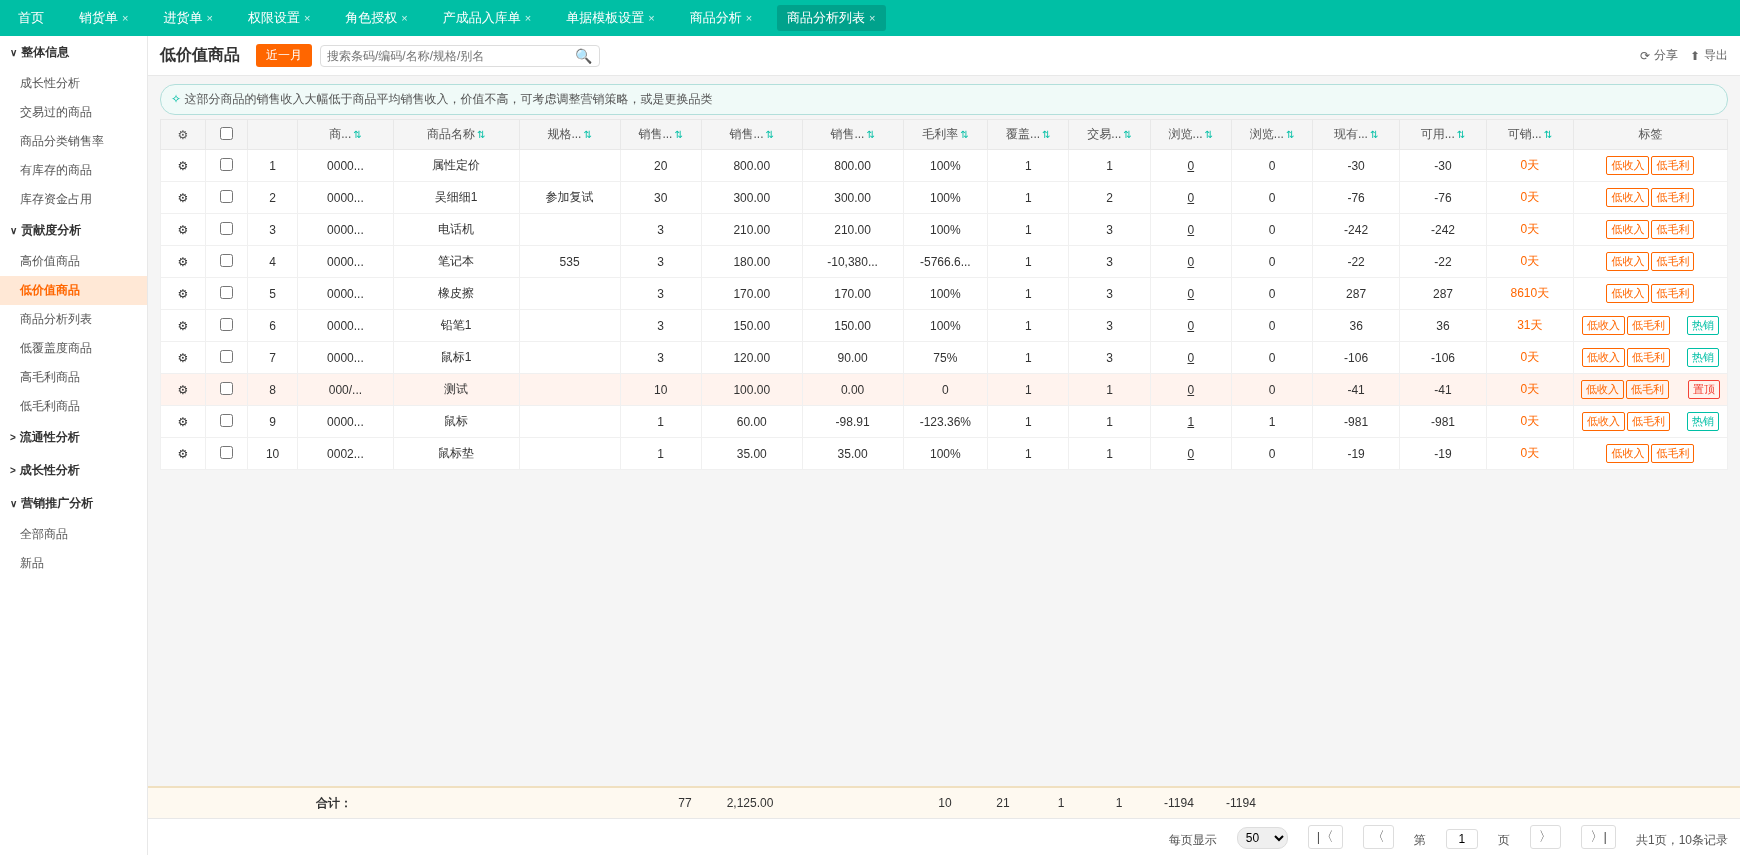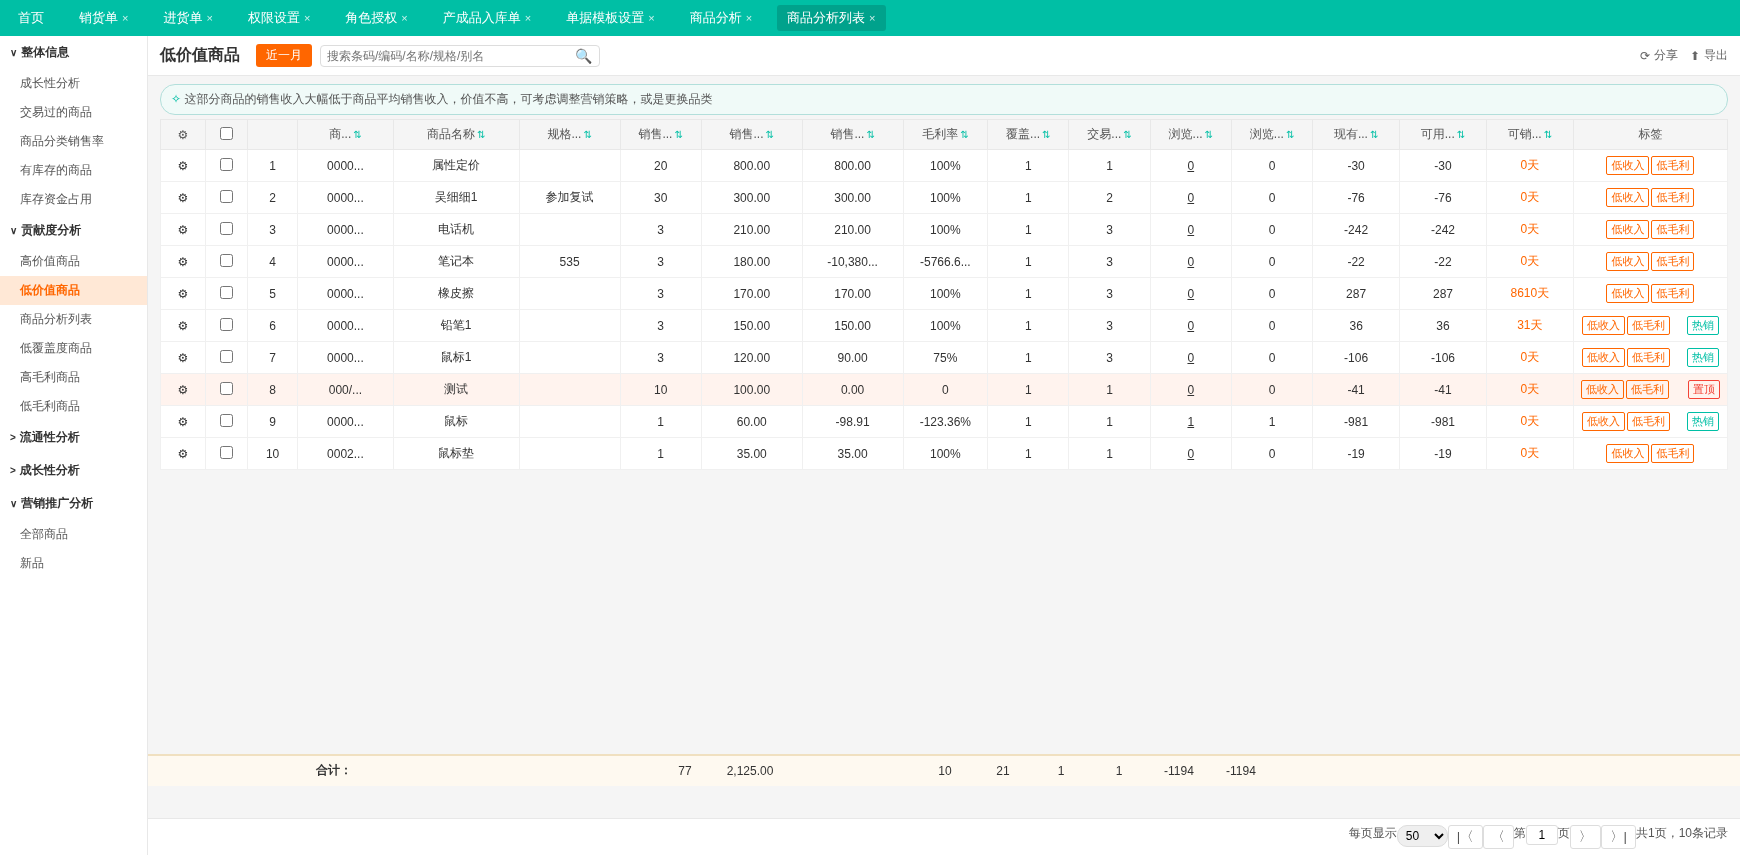--- a/index.html
+++ b/index.html
@@ -182,20 +182,21 @@
     .tag-red { color: #f44336; border: 1px solid #f44336; margin-left: 18px; }
     .underline { text-decoration: underline; cursor: pointer; color: #333; }
     .checkbox-cell input[type=checkbox] { cursor: pointer; }
 
     
     .table-footer {
       background: #fef9f0;
       border-top: 2px solid #f0e0c0;
       padding: 6px 12px;
       display: flex;
+      align-items: center;
       font-size: 12px;
       color: #333;
     }
     .footer-label {
       width: 200px;
       font-weight: bold;
       text-align: right;
       padding-right: 8px;
     }
     .footer-values {
@@ -204,29 +205,28 @@
       gap: 0;
     }
     .footer-cell {
       text-align: center;
       padding: 2px 4px;
     }
 
     
     .pagination-bar {
       display: flex;
-      align-items: flex-start;
+      align-items: flex-end;
       justify-content: flex-end;
       padding: 6px 12px;
       background: #fff;
       border-top: 1px solid #e8e8e8;
-      gap: 0;
+      gap: 20px;
       font-size: 12px;
       color: #555;
-      margin-top: 32px;
     }
     .page-size-select {
       border: 1px solid #ddd;
       border-radius: 10px;
       padding: 2px 4px;
       font-size: 12px;
     }
     .page-btn {
       border: 1px solid #ddd;
       background: #fff;

